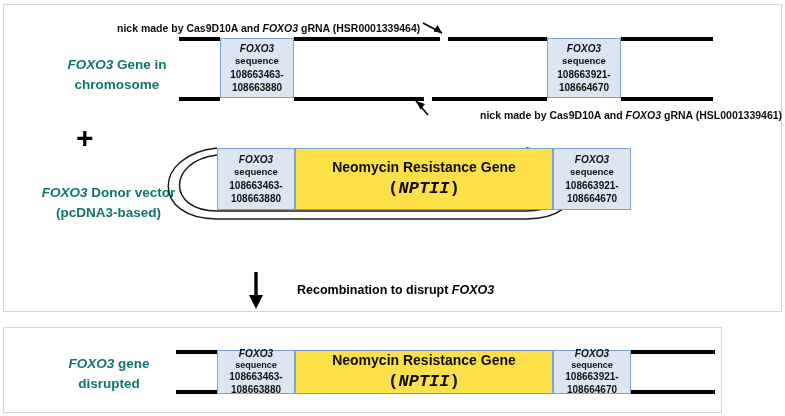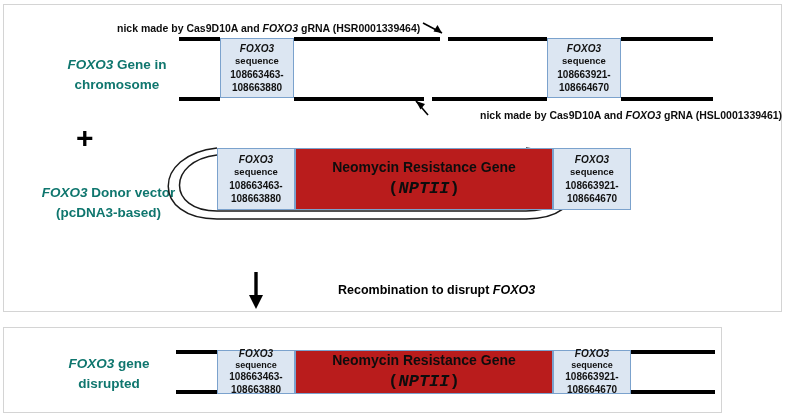--- a/index.html
+++ b/index.html
@@ -77,21 +77,21 @@
   }
   .seqbox .gname {
     font-style: italic;
     font-size: 10px;
     letter-spacing: .1px;
   }
   .seqbox .coord { font-weight: bold; font-size: 10px; }
 
   .genebox {
     position: absolute;
-    background: #b91c1c;
+    background: #fde047;
     border: 1px solid #7ba2cd;
     box-sizing: border-box;
     display: flex;
     flex-direction: column;
     align-items: center;
     justify-content: center;
     text-align: center;
     color: #0d0d0d;
     line-height: 1.45;
   }
@@ -109,21 +109,20 @@
     line-height: 1;
   }
 
   
   #recombination-label {
     position: absolute;
     left: 297px; top: 283px;
     font-size: 12.5px;
     font-weight: bold;
     white-space: nowrap;
-    margin-left: 41px;
   }
   #recombination-label .it { font-style: italic; }
 
   svg { display: block; overflow: visible; }
   .svg-layer { position: absolute; left: 0; top: 0; pointer-events: none; }
 </style>
 </head>
 <body>
 
 <div class="panel" id="panel-top">

